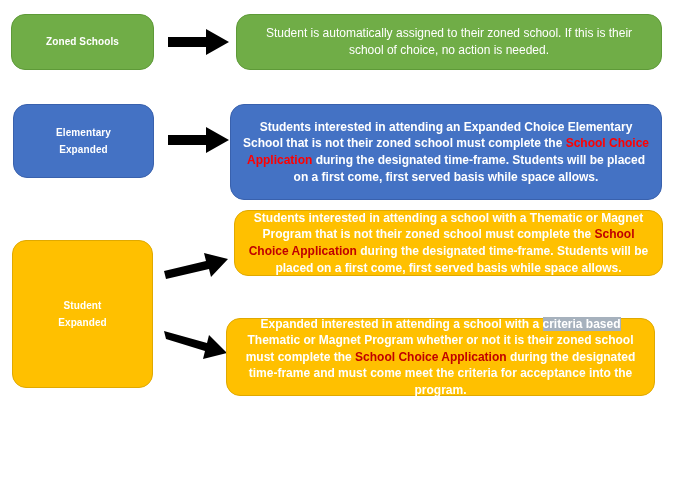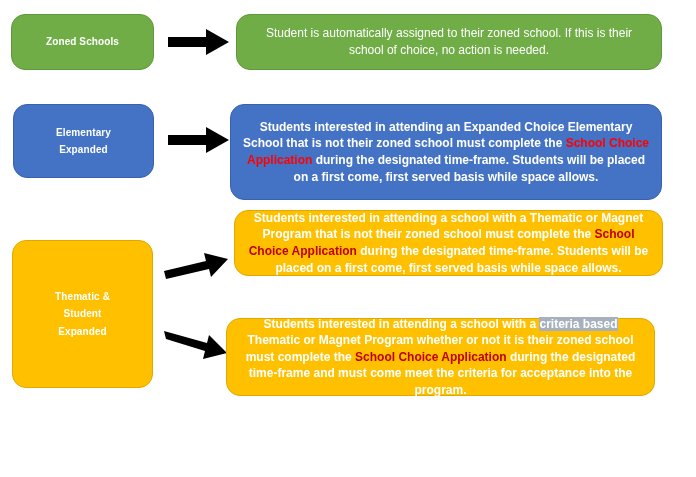--- a/index.html
+++ b/index.html
@@ -129,21 +129,20 @@
   </div>
 
   <div class="node blue desc-node" style="left:230px; top:104px; width:432px; height:96px;text-align:center;">
     <p>
       <span>Students interested in attending an Expanded Choice Elementary School that is not their zoned school must complete the </span><span class="link-red">School Choice Application</span><span> during the designated time-frame.  Students will be placed on a first come, first served basis while space allows.</span>
     </p>
   </div>
 
   <div class="node amber label-node" style="left:12px; top:240px; width:141px; height:148px;">
     <span class="stack">
-      <span>Thematic &amp;</span>
       <span>Student</span>
       <span>Expanded</span>
     </span>
   </div>
 
   <div class="arrow" style="left:163px; top:248px;">
     <svg width="66" height="36" viewBox="0 0 66 36" aria-hidden="true">
       <path d="M1 23 L43 13 L41 5 L65 11 L48 29 L46 21 L3 31 Z" fill="#000000"></path>
     </svg>
   </div>
@@ -155,17 +154,17 @@
   </div>
 
   <div class="node amber desc-node" style="left:234px; top:210px; width:429px; height:66px;">
     <p>
       <span>Students interested in attending a school with a Thematic or Magnet Program that is not their zoned school must complete the </span><span class="link-red-dark">School Choice Application</span><span> during the designated time-frame.  Students will be placed on a first come, first served basis while space allows.</span>
     </p>
   </div>
 
   <div class="node amber desc-node" style="left:226px; top:318px; width:429px; height:78px;">
     <p>
-      <span>Students interested in attending a school with a </span><span class="hl-grey">criteria based</span><span> Thematic or Magnet Program whether or not it is their zoned school must complete the </span><span class="link-red-dark">School Choice Application</span><span> during the designated time-frame and must come meet the criteria for acceptance into the program.</span>
+      <span>Expanded interested in attending a school with a </span><span class="hl-grey">criteria based</span><span> Thematic or Magnet Program whether or not it is their zoned school must complete the </span><span class="link-red-dark">School Choice Application</span><span> during the designated time-frame and must come meet the criteria for acceptance into the program.</span>
     </p>
   </div>
 
 </div>
 
 </body></html>

